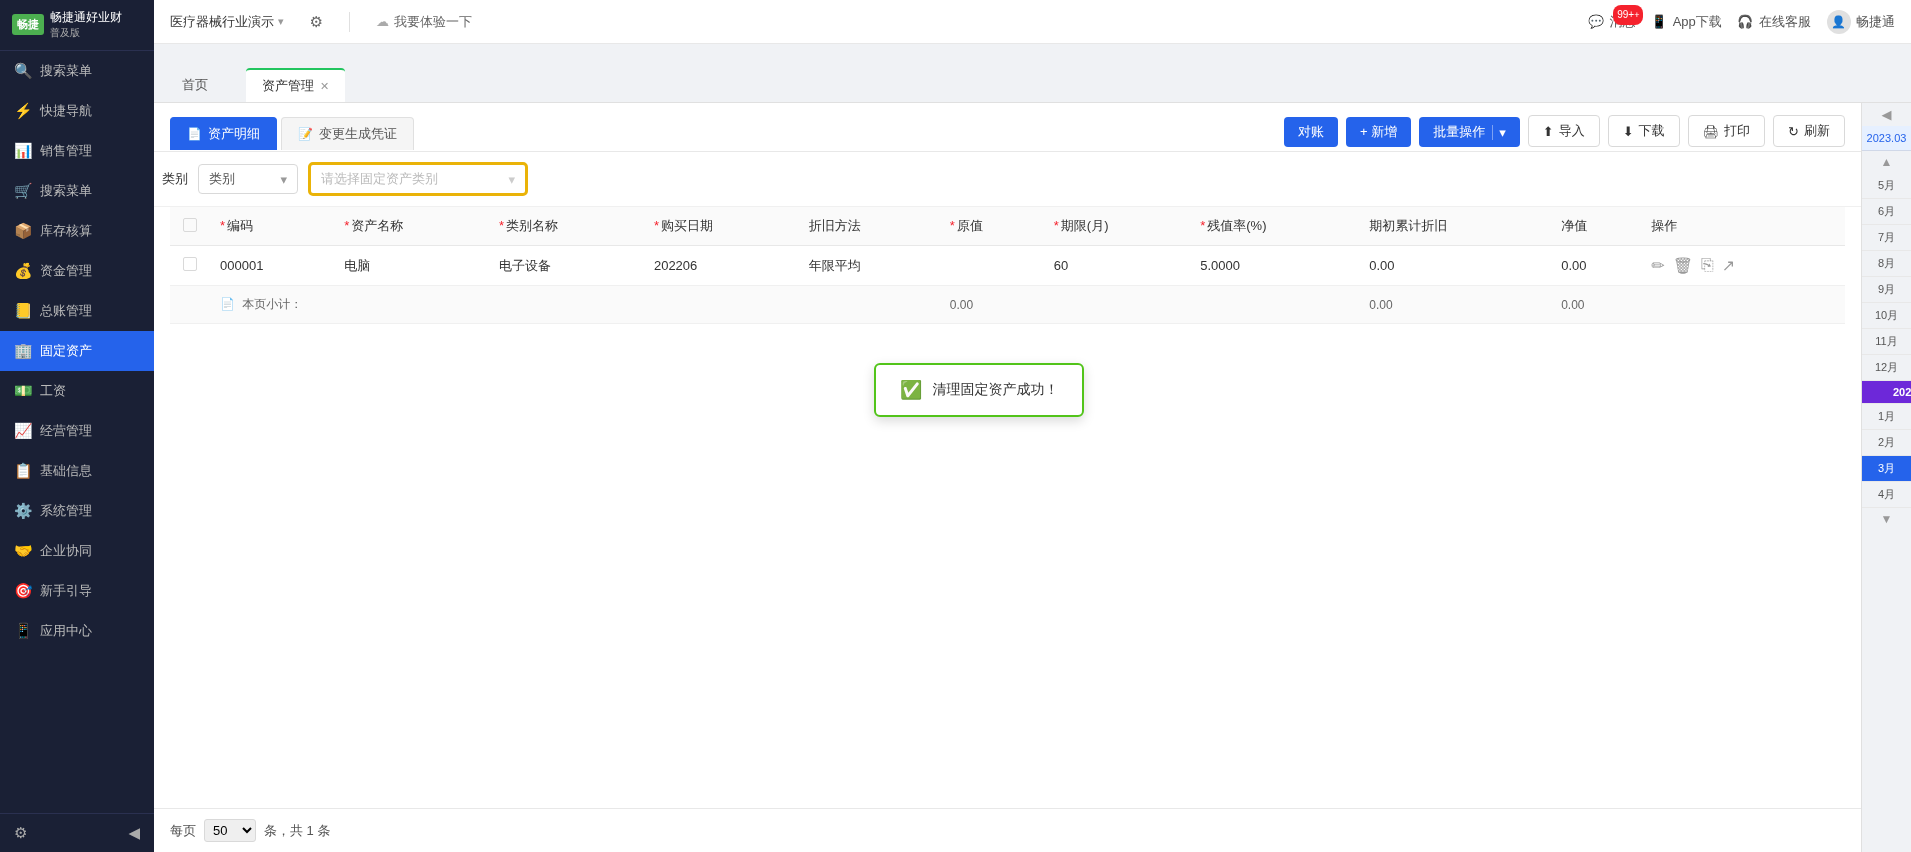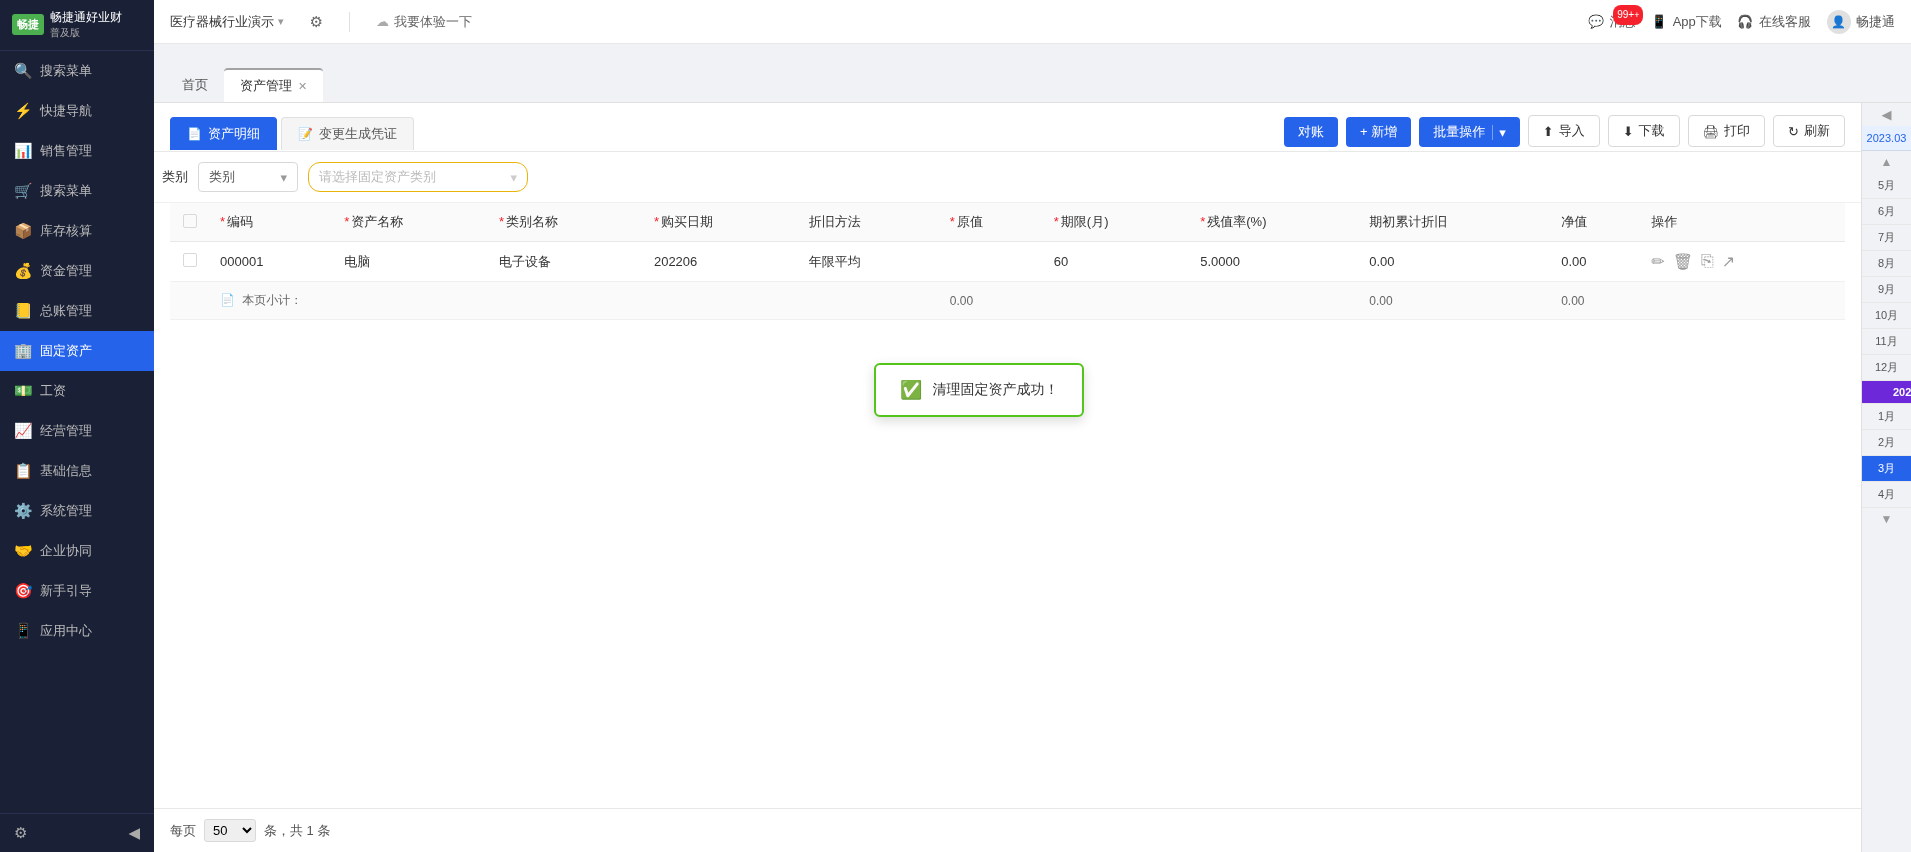--- a/index.html
+++ b/index.html
@@ -128,21 +128,21 @@
       padding: 7px 16px;
       border-radius: 4px 4px 0 0;
       font-size: 13px;
       cursor: pointer;
       background: #e0e0e0;
       color: #555;
       display: flex;
       align-items: center;
       gap: 6px;
     }
-    .tab.active { background: #fff; color: #333; border-top: 2px solid #a3a3a3; }
+    .tab.active { background: #fff; color: #333; border-top: 2px solid #22c55e; margin-left: 22px; }
     .tab-close { color: #999; font-size: 11px; cursor: pointer; }
     .home-tab { background: none; color: #555; border: none; padding: 7px 12px; }
 
     
     .content {
       flex: 1;
       display: flex;
       overflow: hidden;
     }
     .content-main {
@@ -218,22 +218,22 @@
       cursor: pointer;
       background: #fff;
       min-width: 100px;
       font-size: 13px;
       color: #555;
     }
     .filter-select-arrow { color: #999; margin-left: auto; }
     .filter-placeholder {
       display: flex;
       align-items: center;
-      border: 1px solid #eab308;
-      border-radius: 12px;
+      border: 3px solid #eab308;
+      border-radius: 5px;
       padding: 5px 10px;
       gap: 8px;
       cursor: pointer;
       background: #fff;
       min-width: 220px;
       font-size: 13px;
       color: #bbb;
     }
 
     

